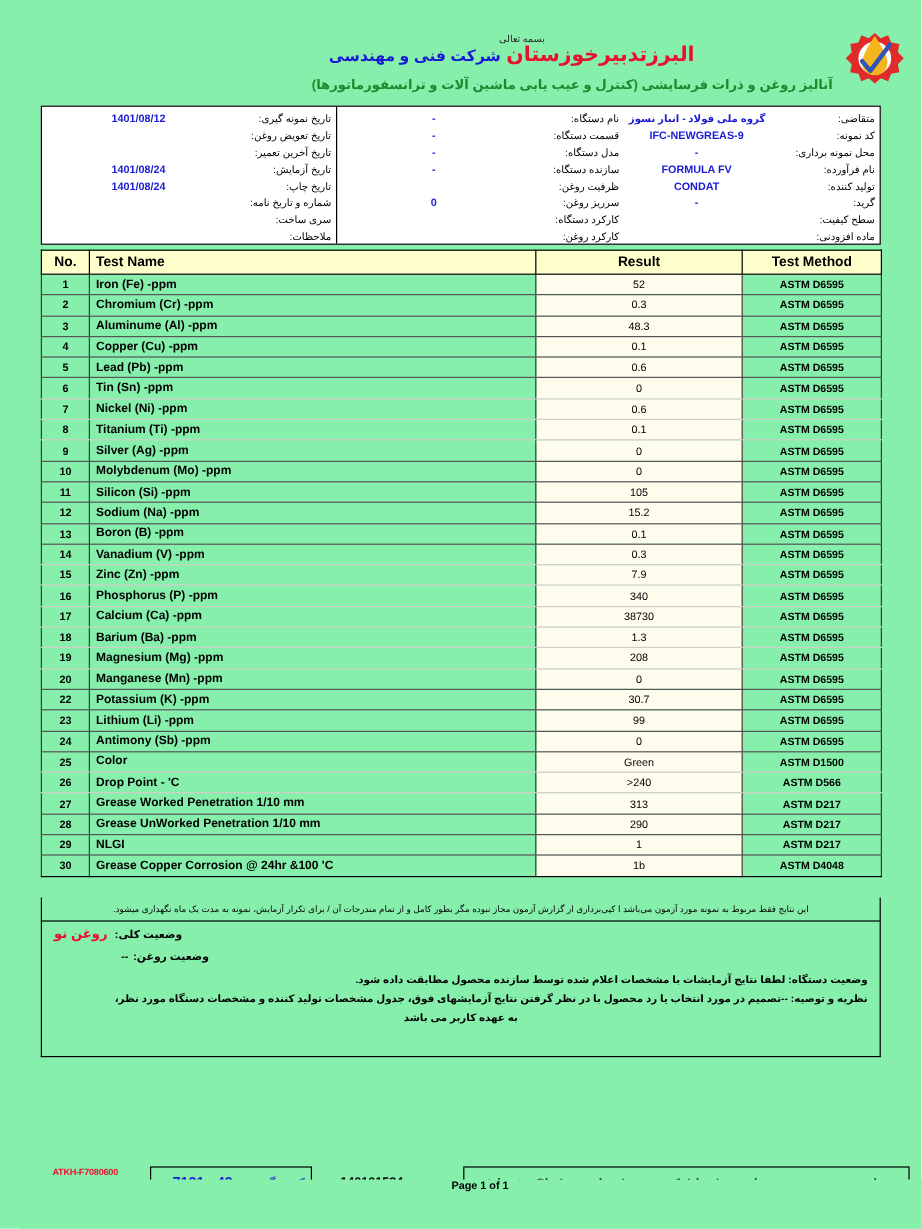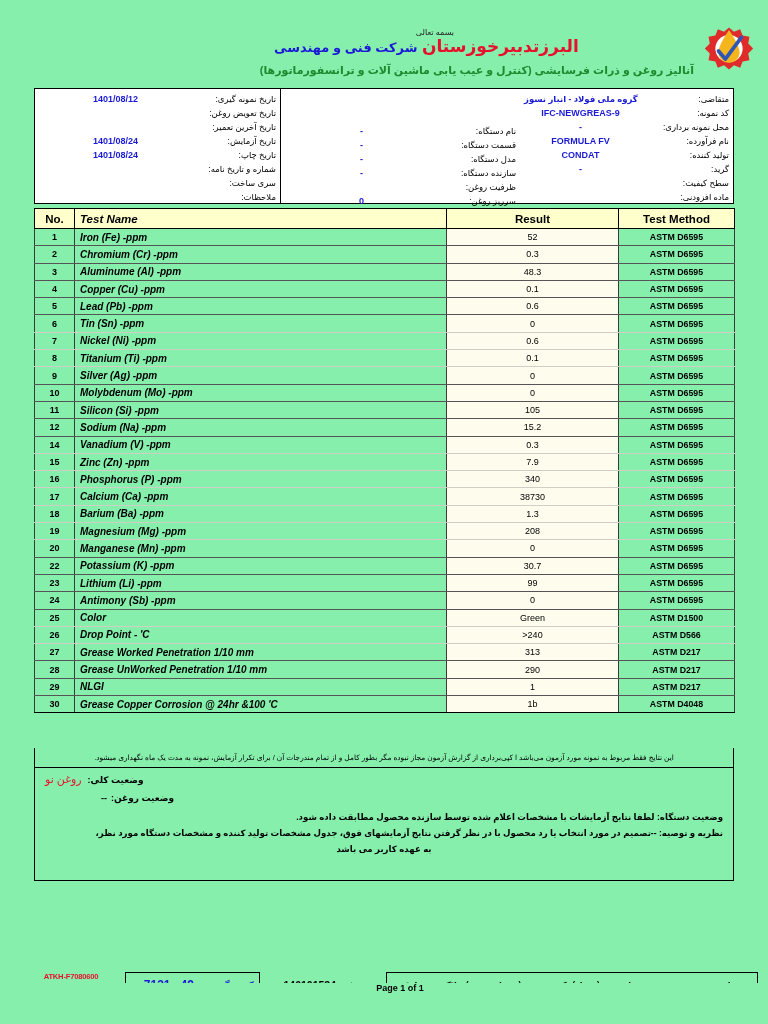--- a/index.html
+++ b/index.html
@@ -95,21 +95,21 @@
   }
   .info-label {
     font-size: 8.5px;
     font-weight: normal;
     color: #000;
     text-align: right;
     white-space: nowrap;
     direction: rtl;
   }
   .c1 .info-label { width: 84px; }
-  .c2 .info-label { width: 78px; margin-top: 32px; }
+  .c2 .info-label { width: 78px; }
   .c3 .info-label { width: 92px; }
   .info-value {
     flex: 1;
     font-size: 9px;
     font-weight: bold;
     color: #1a1ad6;
     text-align: center;
     white-space: nowrap;
     direction: ltr;
   }
@@ -133,21 +133,21 @@
   }
   .test-table thead th {
     background: #ffffcc;
     border: 1.6px solid #000;
     font-size: 11.5px;
     font-weight: bold;
     height: 20px;
     color: #000;
   }
   .col-no { width: 40px; text-align: center; }
-  .col-name { width: 372px; text-align: left; padding-left: 5px !important; font-style: italic; }
+  .col-name { width: 372px; text-align: left; padding-left: 5px !important; }
   .col-result { width: 172px; text-align: center; background: #fefced; }
   .col-method { width: 116px; text-align: center; }
   .test-table tbody td.col-no {
     font-weight: bold;
     font-size: 9px;
     text-align: center;
   }
   .test-table tbody td.col-name {
     font-weight: bold;
     font-size: 10px;
@@ -207,21 +207,21 @@
     font-size: 9px;
     font-weight: bold;
     color: #000;
     margin-bottom: 5px;
     line-height: 13px;
   }
   .note-line .lbl { white-space: nowrap; }
   .note-line .val-red {
     color: #e8112d;
     font-size: 11px;
-    font-weight: normal;
+    font-weight: bold;
     margin-right: 6px;
   }
   .note-line .val { margin-right: 4px; font-weight: bold; }
   .note-para {
     direction: rtl;
     text-align: right;
     font-size: 8.6px;
     font-weight: bold;
     line-height: 14px;
     color: #000;
@@ -493,20 +493,26 @@
           <td class="col-name">Silicon (Si) -ppm</td>
           <td class="col-result">105</td>
           <td class="col-method">ASTM D6595</td>
         </tr>
         <tr class="sep septop">
           <td class="col-no">12</td>
           <td class="col-name">Sodium (Na) -ppm</td>
           <td class="col-result">15.2</td>
           <td class="col-method">ASTM D6595</td>
         </tr>
+        <tr class="sep septop">
+          <td class="col-no">13</td>
+          <td class="col-name">Boron (B) -ppm</td>
+          <td class="col-result">0.1</td>
+          <td class="col-method">ASTM D6595</td>
+        </tr>
         <tr class="septop">
           <td class="col-no">14</td>
           <td class="col-name">Vanadium (V) -ppm</td>
           <td class="col-result">0.3</td>
           <td class="col-method">ASTM D6595</td>
         </tr>
         <tr>
           <td class="col-no">15</td>
           <td class="col-name">Zinc (Zn) -ppm</td>
           <td class="col-result">7.9</td>

